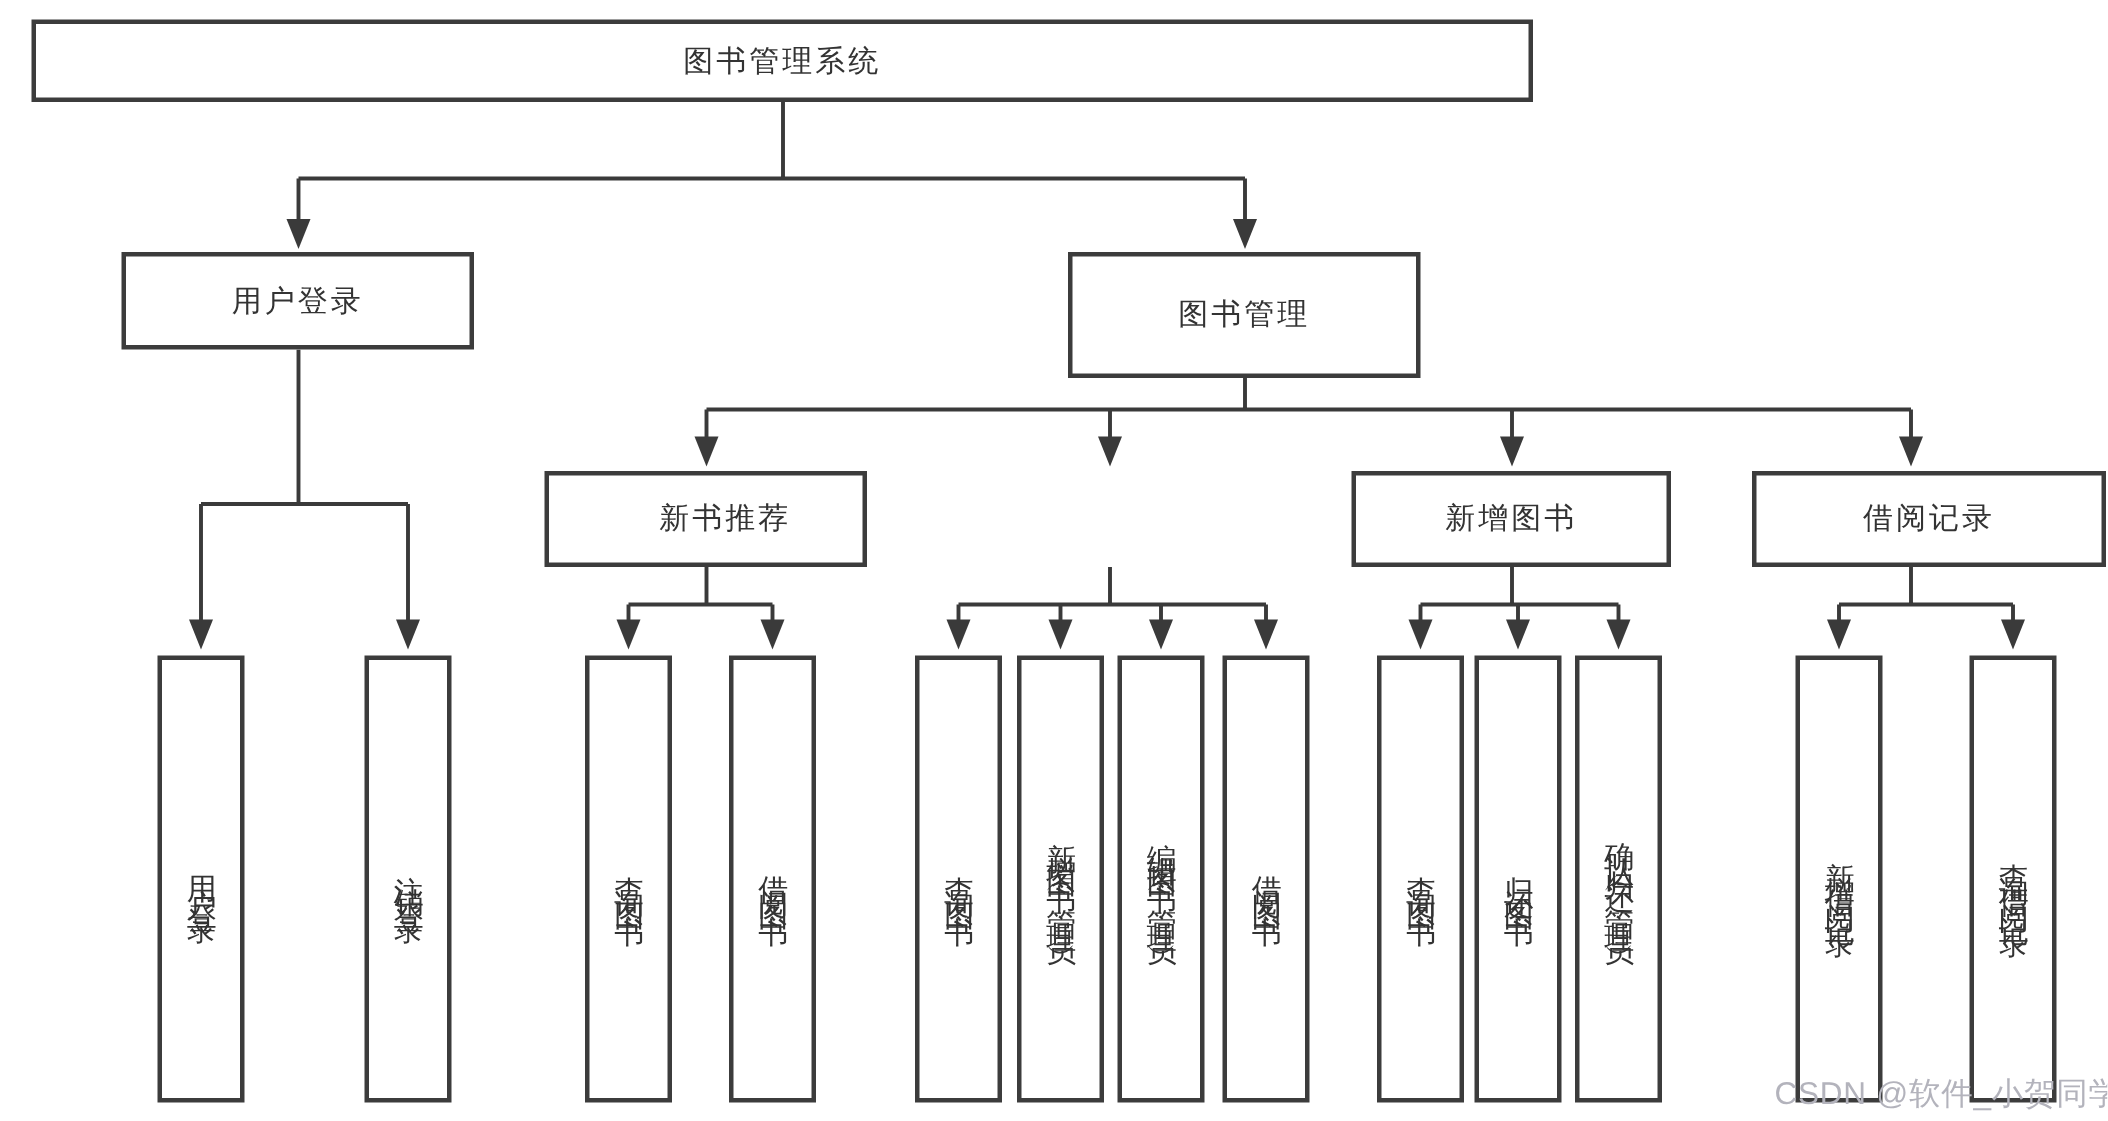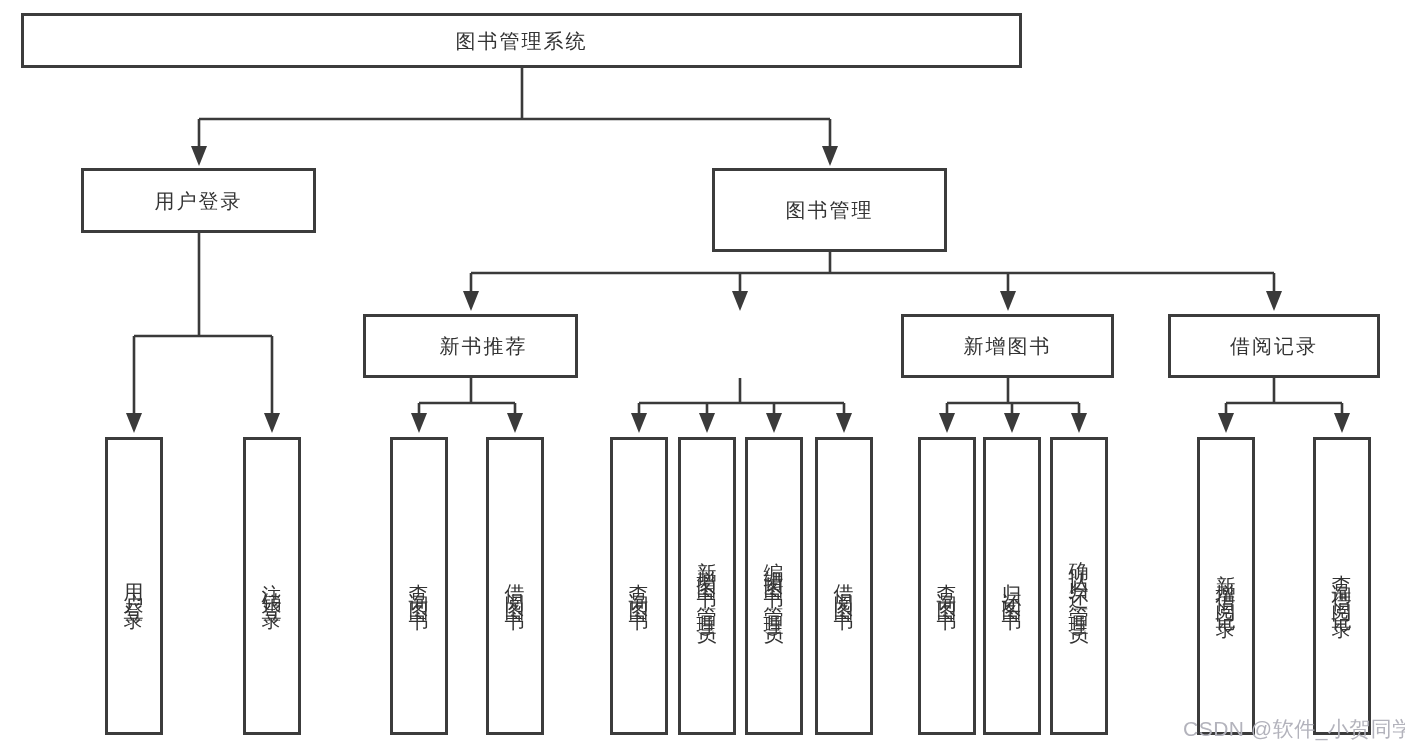--- a/index.html
+++ b/index.html
@@ -40,21 +40,21 @@
     z-index: 2;
     color: #333333;
   }
   .h-box { letter-spacing: 2px; }
   .n-root       { left: 21px;   top: 13px;  width: 1001px; height: 55px; }
   .n-l1-0       { left: 81px;   top: 168px; width: 235px;  height: 65px; }
   .n-l1-1       { left: 712px;  top: 168px; width: 235px;  height: 84px; }
   .n-l2-0       { left: 363px;  top: 314px; width: 215px;  height: 64px; padding-left: 26px; }
   .n-l2-1       { left: 633px;  top: 314px; width: 214px;  height: 64px; }
   .n-l2-2       { left: 901px;  top: 314px; width: 213px;  height: 64px; }
-  .n-l2-3       { left: 1168px; top: 314px; width: 212px;  height: 64px; }
+  .n-l2-3       { left: 1168px; top: 314px; width: 236px;  height: 64px; }
   .leaf {
     top: 437px;
     width: 58px;
     height: 298px;
     writing-mode: vertical-rl;
     text-orientation: mixed;
     letter-spacing: 9px;
     font-size: 20px;
   }
   .lf-0  { left: 105px; }

